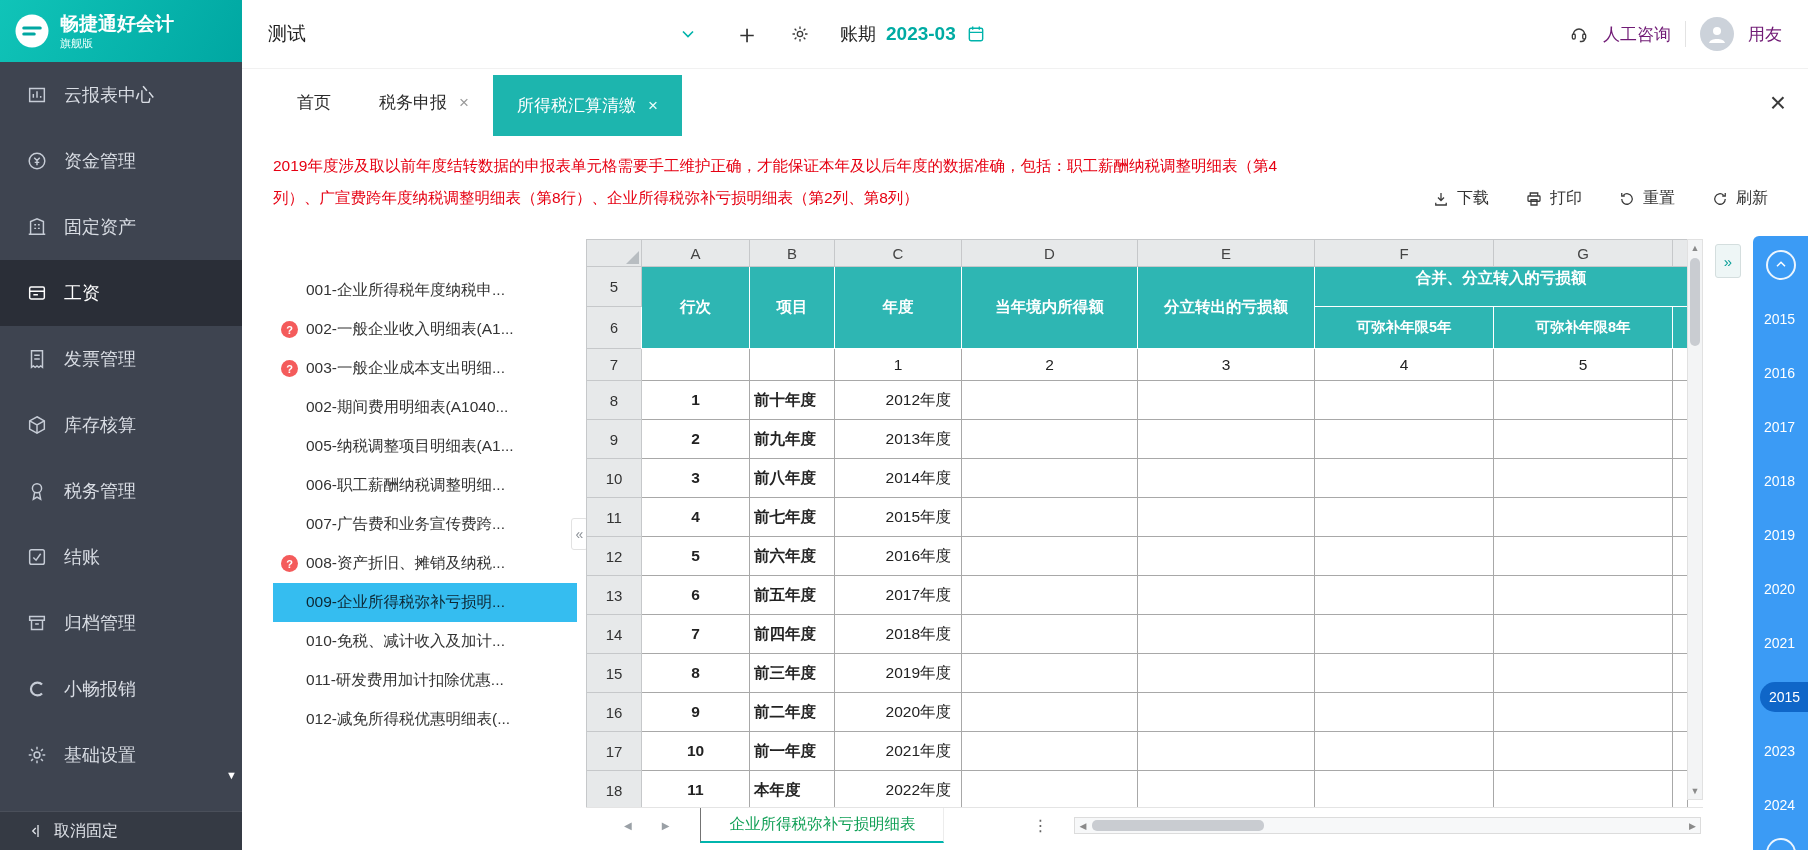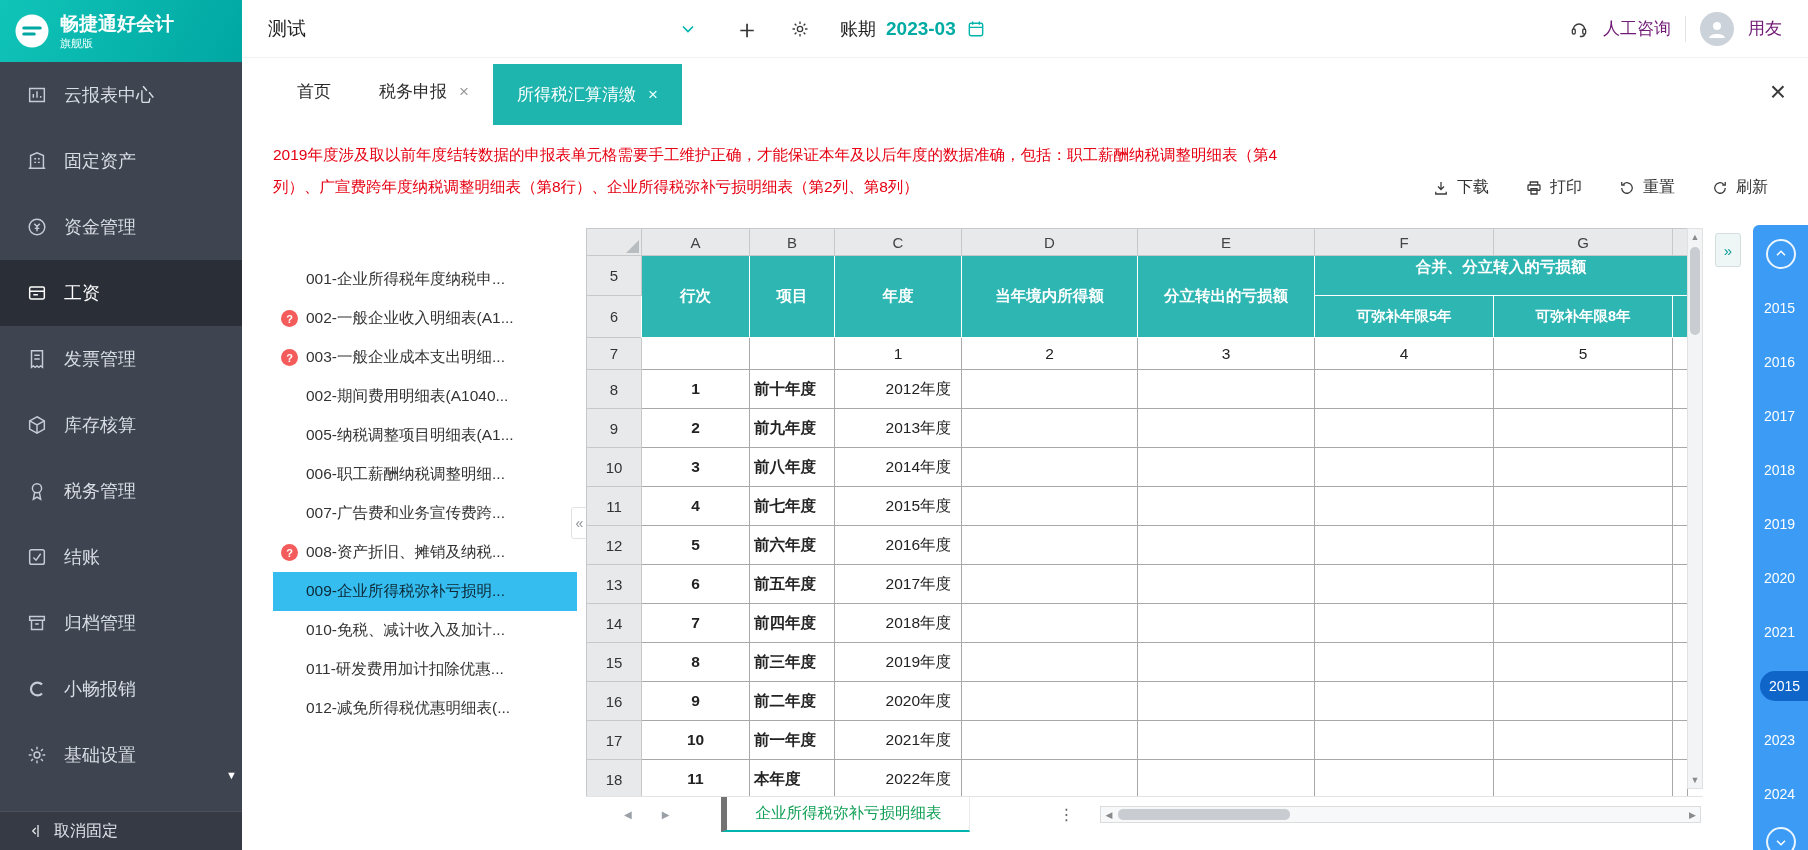--- a/index.html
+++ b/index.html
@@ -20,21 +20,21 @@
   .menu-item .mi{width:22px;height:22px;flex:none;color:#c6ccd6;}
   .menu-item.active{background:#2a2e37;color:#fff;}
   .menu-item.active .mi{color:#fff;}
   .menu-scroll-hint{position:absolute;right:5px;bottom:30px;color:#fff;font-size:11px;}
   .pin-bar{height:39px;flex:none;background:#353a44;border-top:1px solid #4a4f5a;display:flex;align-items:center;gap:10px;padding-left:26px;font-size:16px;color:#dfe2e8;cursor:pointer;}
   .pin-bar .mi{width:18px;height:18px;color:#dfe2e8;}
 
   
   .main{flex:1;min-width:0;display:flex;flex-direction:column;position:relative;}
 
-  .topbar{height:58px;flex:none;display:flex;align-items:center;padding:11px 26px;background:#fff;border-bottom:1px solid #f1f1f1;}
+  .topbar{height:69px;flex:none;display:flex;align-items:center;padding:11px 26px;background:#fff;border-bottom:1px solid #f1f1f1;}
   .company{width:430px;display:flex;align-items:center;justify-content:space-between;font-size:19px;color:#222;cursor:pointer;}
   .tb-ic{width:20px;height:20px;color:#3c3c3c;}
   .tb-ic.teal{color:#00b3ab;}
   .plus{font-size:26px;color:#333;margin-left:36px;cursor:pointer;line-height:1;}
   .gear-btn{margin-left:30px;cursor:pointer;}
   .period{display:flex;align-items:center;gap:10px;margin-left:30px;font-size:18px;color:#222;}
   .period-value{color:#00aba3;font-weight:bold;font-size:19px;cursor:pointer;}
   .topbar-right{margin-left:auto;display:flex;align-items:center;gap:14px;font-size:17px;color:#701a75;}
   .vdiv{width:1px;height:26px;background:#e3e3e3;}
   .avatar{width:34px;height:34px;border-radius:50%;background:#ccd2da;display:flex;align-items:center;justify-content:center;overflow:hidden;}
@@ -91,21 +91,21 @@
   .vs-btn{height:16px;width:14px;display:flex;align-items:center;justify-content:center;color:#8a8a8a;font-size:9px;cursor:pointer;flex:none;}
   .vs-thumb{width:10px;height:88px;background:#c9ccd1;border-radius:5px;margin-top:2px;cursor:pointer;}
   .vs-fill{flex:1;}
   .expand-btn{position:absolute;left:1473px;top:108px;width:26px;height:34px;background:#eef6f6;border:1px solid #d4dede;border-radius:3px;color:#0a9f98;font-size:15px;display:flex;align-items:center;justify-content:center;cursor:pointer;}
 
   
   .sheet-footer{position:absolute;left:344px;top:671px;width:1117px;height:36px;background:#fff;border-top:1px solid #e4e4e4;display:flex;align-items:center;}
   .sf-arrow{color:#9aa0a6;font-size:10px;cursor:pointer;}
   .sf-arrow.first{margin-left:38px;}
   .sf-arrow.second{margin-left:30px;}
-  .sheet-tab{margin-left:52px;height:100%;display:flex;align-items:center;padding:0 28px;color:#12a057;font-size:15.5px;border-bottom:2px solid #00b5ad;border-left:6px solid #737373;border-right:1px solid #ececec;white-space:nowrap;cursor:pointer;}
+  .sheet-tab{margin-left:31px;height:100%;display:flex;align-items:center;padding:0 28px;color:#12a057;font-size:15.5px;border-bottom:2px solid #00b5ad;border-left:1px solid #737373;border-right:1px solid #ececec;white-space:nowrap;cursor:pointer;}
   .sf-dots{margin-left:88px;color:#666;font-size:16px;cursor:pointer;}
   .hscroll{margin-left:26px;margin-right:2px;flex:1;height:17px;border:1px solid #dcdcdc;background:#f7f8f9;display:flex;align-items:center;}
   .hs-btn{width:15px;height:15px;display:flex;align-items:center;justify-content:center;color:#8a8a8a;font-size:9px;cursor:pointer;flex:none;}
   .hs-thumb{height:11px;width:172px;background:#c9ccd1;border-radius:5px;margin-left:2px;cursor:pointer;}
   .hs-fill{flex:1;}
 
   
   .rail{position:absolute;right:0;top:100px;bottom:0;width:55px;background:#3b9bf5;border-radius:6px 0 0 0;color:#fff;overflow:hidden;padding-top:8px;}
   .rail-btn{width:30px;height:30px;border-radius:50%;border:2px solid rgba(255,255,255,.9);margin:6px auto 12px auto;display:flex;align-items:center;justify-content:center;cursor:pointer;}
   .rail-btn svg{width:16px;height:16px;color:#fff;}
@@ -138,34 +138,34 @@
             <svg viewBox="0 0 24 24" fill="none" stroke="currentColor" stroke-width="1.6">
               <path d="M4 5h16v14H4z"></path>
               <path d="M8 15v-4M12 15V8M16 15v-2"></path>
             </svg>
           </span>
         <span>云报表中心</span>
       </div>
       <div class="menu-item">
         <span class="mi">
             <svg viewBox="0 0 24 24" fill="none" stroke="currentColor" stroke-width="1.6">
+              <circle cx="12" cy="12" r="8.5"></circle>
+              <path d="M9 8.5l3 3 3-3M12 11.5v5M9.5 13.5h5"></path>
+            </svg>
+          </span>
+        <span>资金管理</span>
+      </div>
+      <div class="menu-item">
+        <span class="mi">
+            <svg viewBox="0 0 24 24" fill="none" stroke="currentColor" stroke-width="1.6">
               <path d="M5 20V6l7-3 7 3v14"></path>
               <path d="M9 9.5h2M13 9.5h2M9 13.5h2M13 13.5h2M3 20h18"></path>
             </svg>
           </span>
         <span>固定资产</span>
-      </div>
-      <div class="menu-item">
-        <span class="mi">
-            <svg viewBox="0 0 24 24" fill="none" stroke="currentColor" stroke-width="1.6">
-              <circle cx="12" cy="12" r="8.5"></circle>
-              <path d="M9 8.5l3 3 3-3M12 11.5v5M9.5 13.5h5"></path>
-            </svg>
-          </span>
-        <span>资金管理</span>
       </div>
       <div class="menu-item active">
         <span class="mi">
             <svg viewBox="0 0 24 24" fill="none" stroke="currentColor" stroke-width="1.6">
               <rect x="4" y="5.5" width="16" height="13" rx="1.5"></rect>
               <path d="M4 10h16M8 14h5"></path>
             </svg>
           </span>
         <span>工资</span>
       </div>

